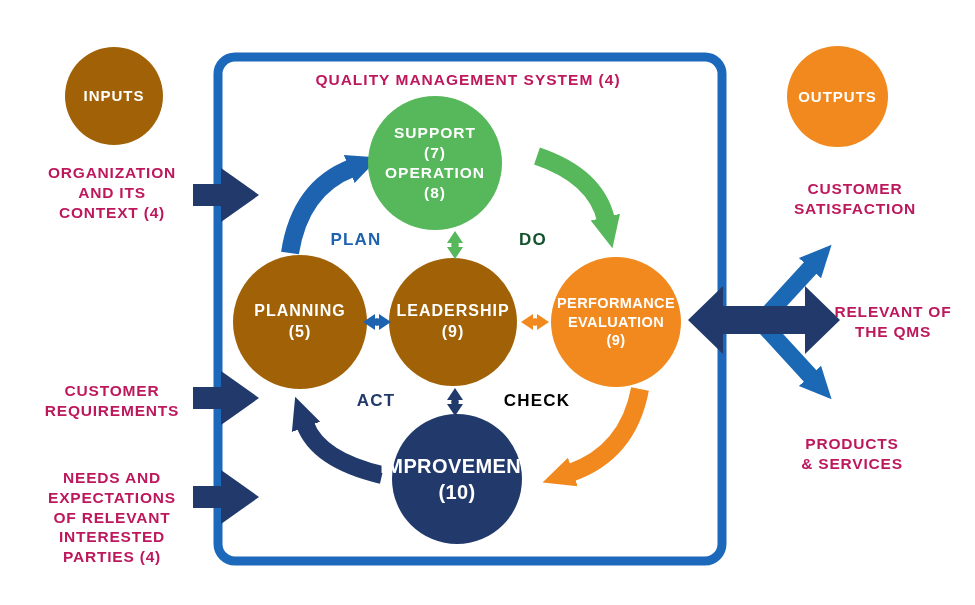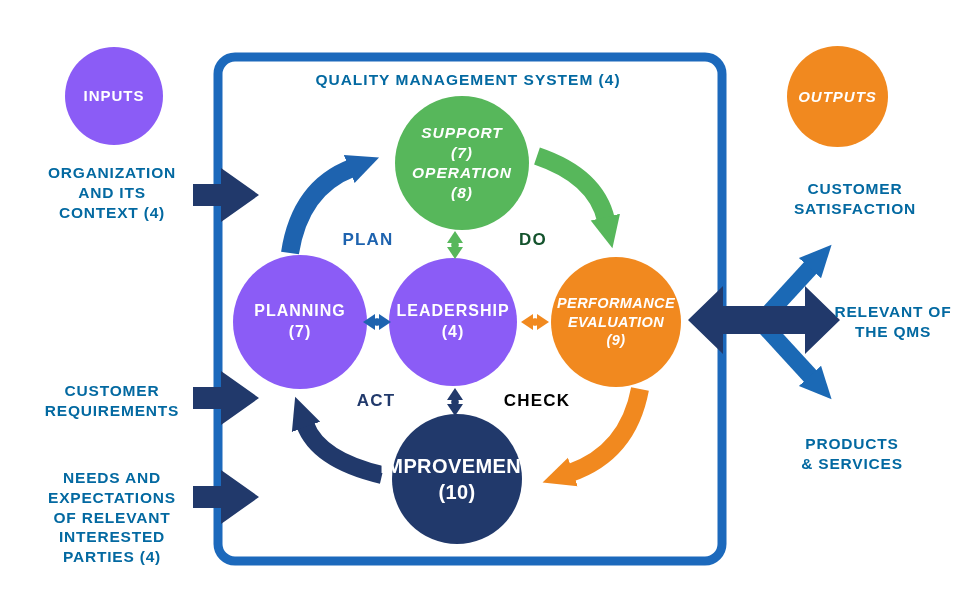--- a/index.html
+++ b/index.html
@@ -24,28 +24,28 @@
     align-items: center;
     justify-content: center;
     text-align: center;
     color: #ffffff;
     font-weight: bold;
     white-space: pre-line;
     letter-spacing: 1px;
     line-height: 1.3;
     z-index: 2;
   }
-  .c-blue   { background: #8b5cf6; }
+  .c-blue   { background: #a16207; }
   .c-navy   { background: #21396B; }
   .c-green  { background: #57B75B; }
-  .c-orange { background: #F1891F; font-style: italic; }
+  .c-orange { background: #F1891F; }
   .lbl {
     position: absolute;
     font-weight: bold;
-    color: #0369a1;
+    color: #be185d;
     text-align: center;
     white-space: pre-line;
     letter-spacing: 0.8px;
     line-height: 1.28;
     font-size: 15.5px;
     z-index: 2;
   }
   .phase {
     position: absolute;
     font-weight: bold;
@@ -104,51 +104,51 @@
   </svg>
 
   <div class="circle c-blue" style="left:65px; top:47px; width:98px; height:98px; font-size:15px;">
     <span>INPUTS</span>
   </div>
 
   <div class="circle c-orange" style="left:787px; top:46px; width:101px; height:101px; font-size:15px;">
     <span>OUTPUTS</span>
   </div>
 
-  <div class="circle c-green" style="left:395px; top:96px; width:134px; height:134px; font-size:15.5px;font-style:italic;">
+  <div class="circle c-green" style="left:368px; top:96px; width:134px; height:134px; font-size:15.5px;">
     <span>SUPPORT
 (7)
 OPERATION
 (8)</span>
   </div>
 
   <div class="circle c-blue" style="left:233px; top:255px; width:134px; height:134px; font-size:16px;">
     <span>PLANNING
-(7)</span>
+(5)</span>
   </div>
 
   <div class="circle c-blue" style="left:389px; top:258px; width:128px; height:128px; font-size:16px;">
     <span>LEADERSHIP
-(4)</span>
+(9)</span>
   </div>
 
   <div class="circle c-orange" style="left:551px; top:257px; width:130px; height:130px; font-size:14.5px; letter-spacing:0.4px;">
     <span>PERFORMANCE
 EVALUATION
 (9)</span>
   </div>
 
   <div class="circle c-navy" style="left:392px; top:414px; width:130px; height:130px; font-size:20px; letter-spacing:0.4px;">
     <span>IMPROVEMENT
 (10)</span>
   </div>
 
   <div class="lbl" style="left:238px; top:70px; width:460px; letter-spacing:1px;">QUALITY MANAGEMENT SYSTEM (4)</div>
 
-  <div class="phase p-blue" style="left:332px; top:230px; width:72px;">PLAN</div>
+  <div class="phase p-blue" style="left:320px; top:230px; width:72px;">PLAN</div>
   <div class="phase p-green" style="left:505px; top:230px; width:56px;">DO</div>
   <div class="phase p-navy" style="left:340px; top:391px; width:72px;">ACT</div>
   <div class="phase p-orange" style="left:494px; top:391px; width:86px;">CHECK</div>
 
   <div class="lbl" style="left:28px; top:163px; width:168px;">ORGANIZATION
 AND ITS
 CONTEXT (4)</div>
   <div class="lbl" style="left:28px; top:381px; width:168px;">CUSTOMER
 REQUIREMENTS</div>
   <div class="lbl" style="left:28px; top:468px; width:168px;">NEEDS AND

